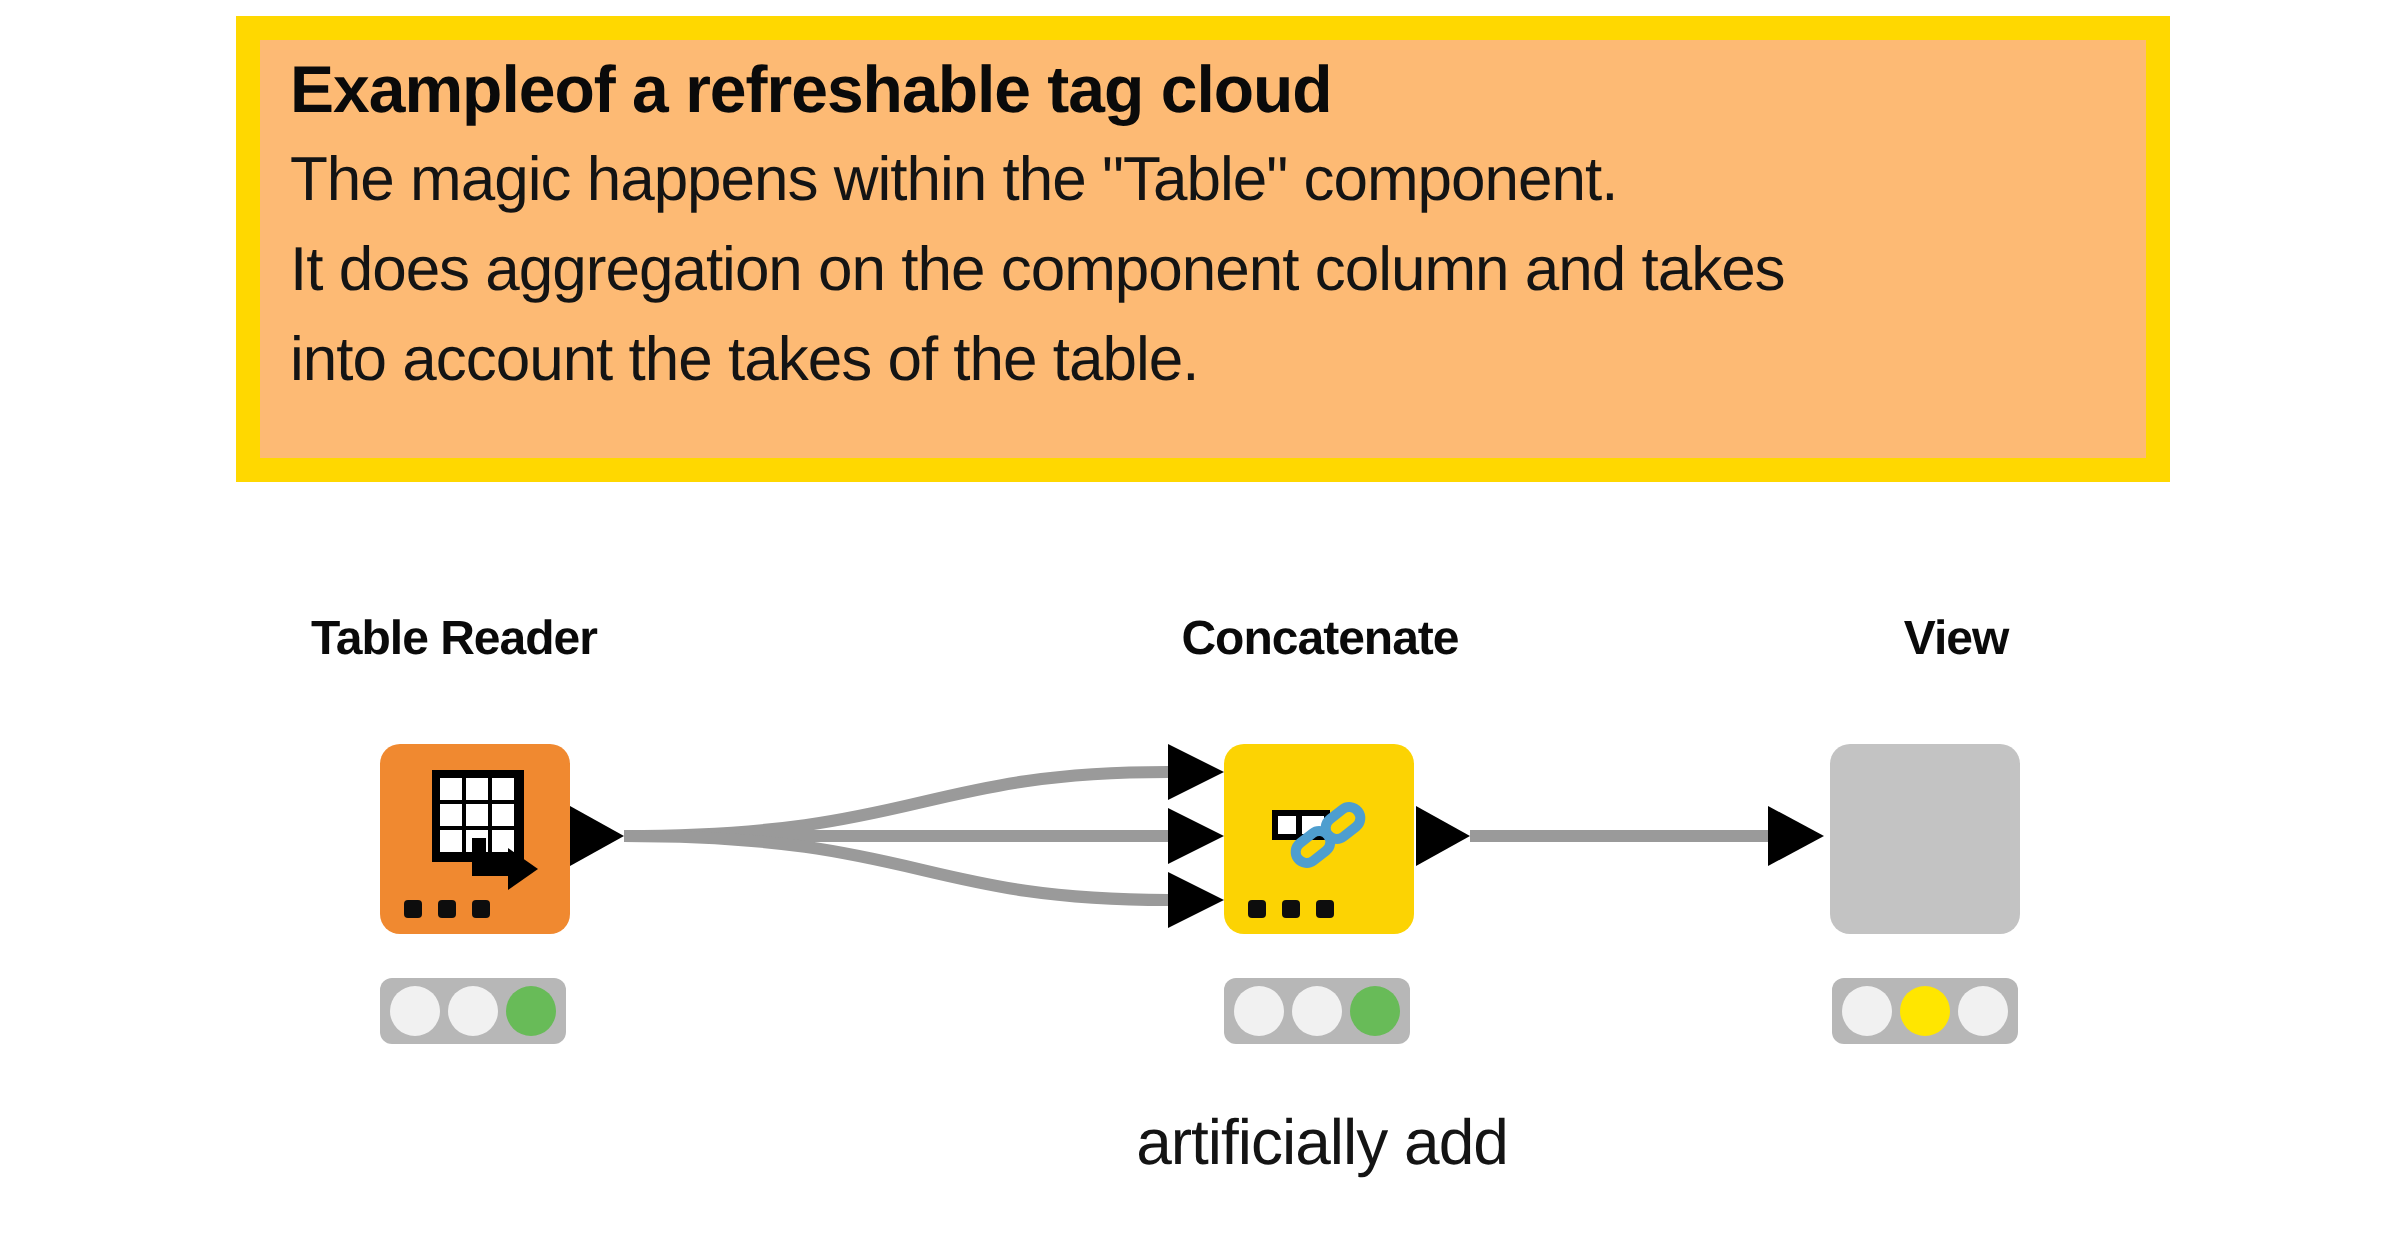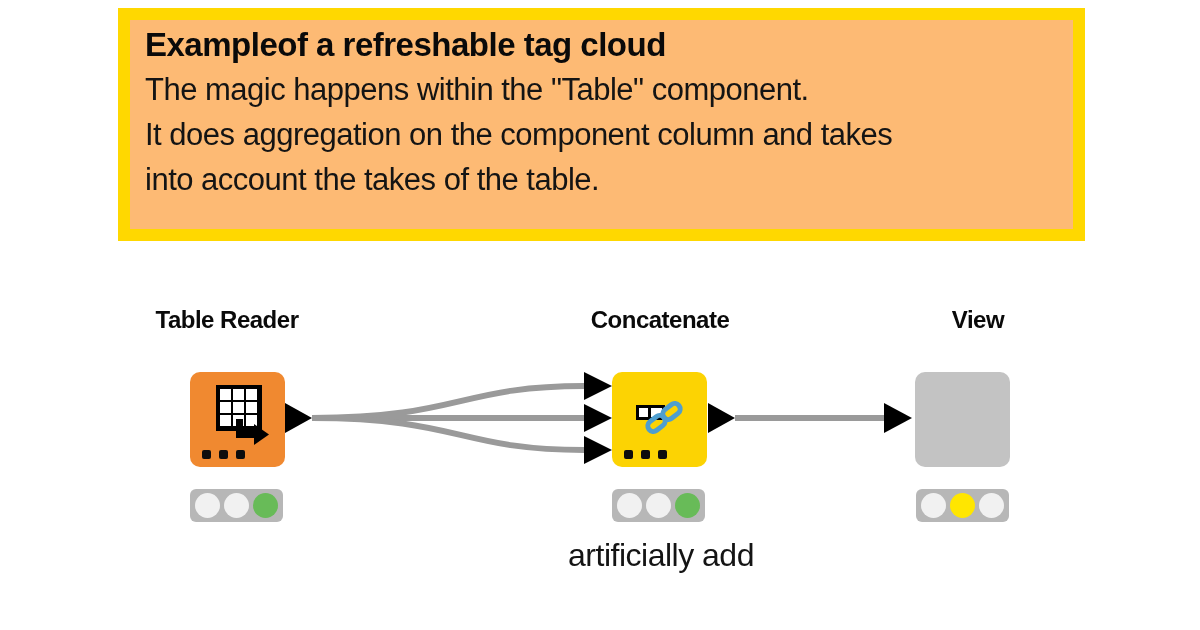--- a/index.html
+++ b/index.html
@@ -36,21 +36,21 @@
   .node-box svg{position:absolute;left:0;top:0;}
   
   .traffic{
     position:absolute;top:489px;width:93px;height:33px;border-radius:6px;
     display:flex;align-items:center;justify-content:center;gap:4px;
     box-sizing:border-box;
   }
   .bulb{width:25px;height:25px;border-radius:50%;}
   
   .caption{
-    position:absolute;left:661px;top:533px;transform:translateX(-50%);
+    position:absolute;left:661px;top:549px;transform:translateX(-50%);
     text-align:right;font-size:32px;font-weight:400;color:#141414;
     letter-spacing:-0.5px;line-height:45px;white-space:nowrap;
   }
 </style>
 </head>
 <body>
 
 <div class="annotation" style="border-color: rgb(255, 216, 0);">
   <div class="annotation-inner">
     <div class="annotation-title">Exampleof a refreshable tag cloud</div>

